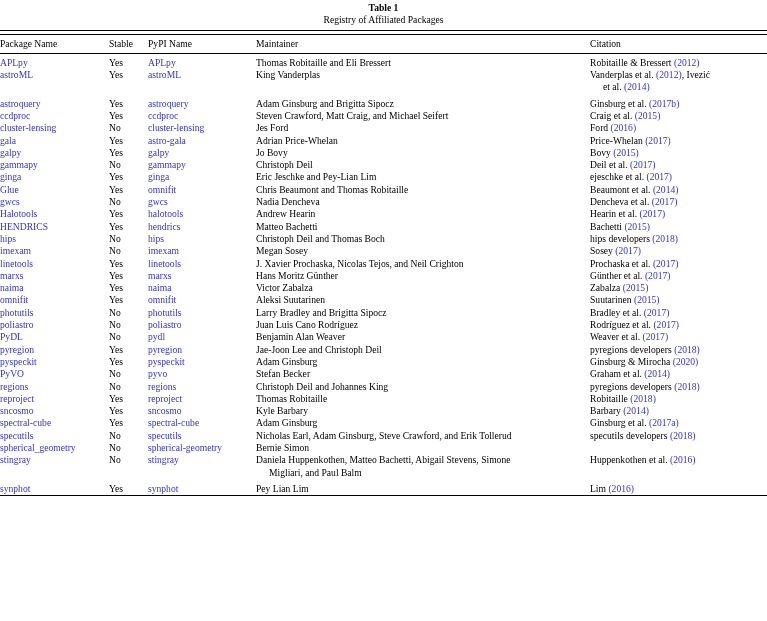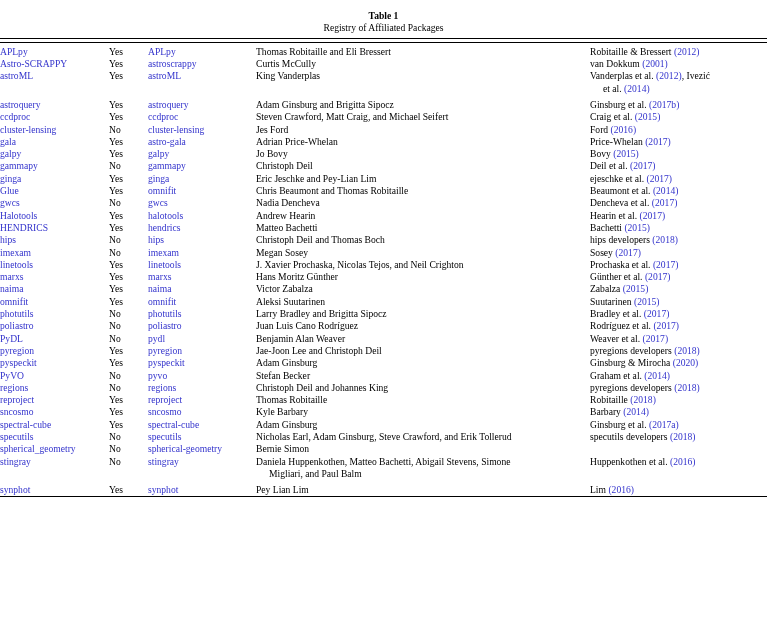--- a/index.html
+++ b/index.html
@@ -12,21 +12,20 @@
     height: 621px;
     font-family: "Liberation Serif", "DejaVu Serif", serif;
     color: #000000;
     overflow: hidden;
   }
   .page {
     width: 767px;
     box-sizing: border-box;
     padding: 0;
     position: relative;
-    margin-top: 8px;
   }
   .caption {
     text-align: center;
     font-size: 9.6px;
     line-height: 12.2px;
     padding-top: 2px;
   }
   .caption .tbl-num {
     font-weight: bold;
     display: block;
@@ -118,37 +117,37 @@
         <col class="c-stab">
         <col class="c-pypi">
         <col class="c-main">
         <col class="c-cite">
     </colgroup>
     <thead>
       <tr>
         <td class="rule-top" colspan="5"></td>
       </tr>
       <tr>
+        <th>Package Name</th>
+        <th>Stable</th>
+        <th>PyPI Name</th>
+        <th>Maintainer</th>
+        <th>Citation</th>
+      </tr>
+      <tr>
         <td class="rule-mid" colspan="5"></td>
       </tr>
     </thead>
     <tbody id="tbody">
         <tr>
           <td><a class="lnk" href="#">APLpy</a></td>
           <td>Yes</td>
           <td><a class="lnk" href="#">APLpy</a></td>
           <td><span>Thomas Robitaille and Eli Bressert</span></td>
           <td><span>Robitaille &amp; Bressert </span><a class="lnk" href="#">(2012)</a></td>
-        </tr>
-        <tr>
-          <td><a class="lnk" href="#">Astro-SCRAPPY</a></td>
-          <td>Yes</td>
-          <td><a class="lnk" href="#">astroscrappy</a></td>
-          <td><span>Curtis McCully</span></td>
-          <td><span>van Dokkum </span><a class="lnk" href="#">(2001)</a></td>
         </tr>
         <tr>
           <td><a class="lnk" href="#">astroML</a></td>
           <td>Yes</td>
           <td><a class="lnk" href="#">astroML</a></td>
           <td><span>King Vanderplas</span></td>
           <td><span>Vanderplas et al. </span><a class="lnk" href="#">(2012)</a><span>, Ivezić </span><span class="cont"><span>et al. </span><a class="lnk" href="#">(2014)</a></span></td>
         </tr>
         <tr class="spacer">
           <td colspan="5"></td>

